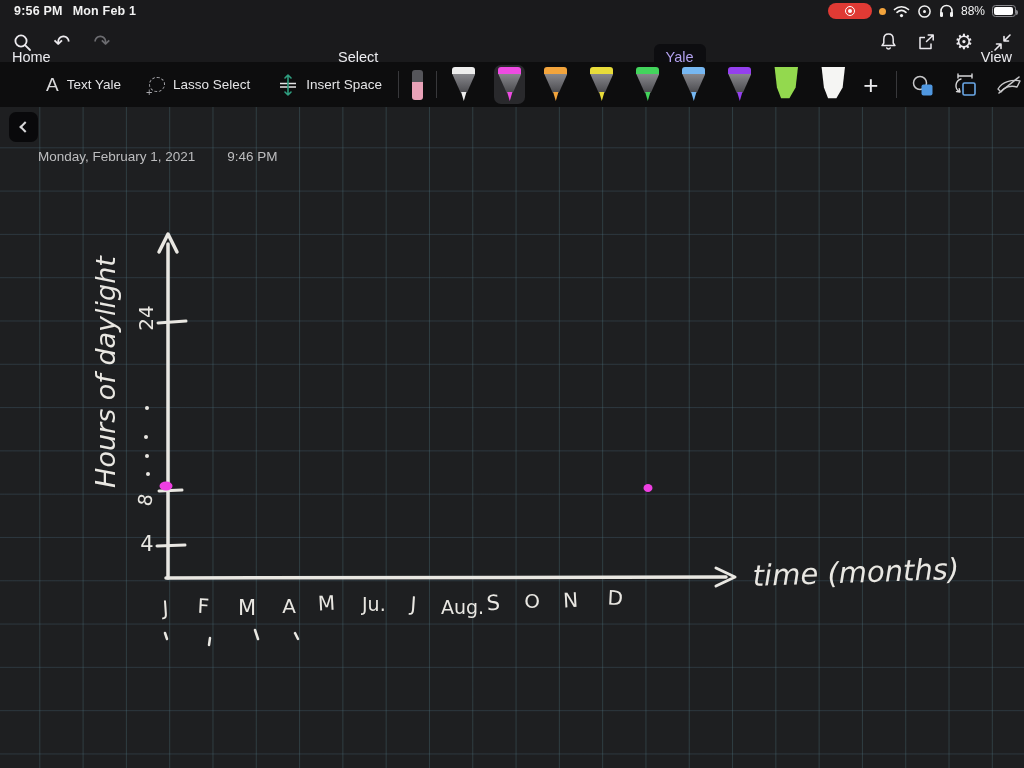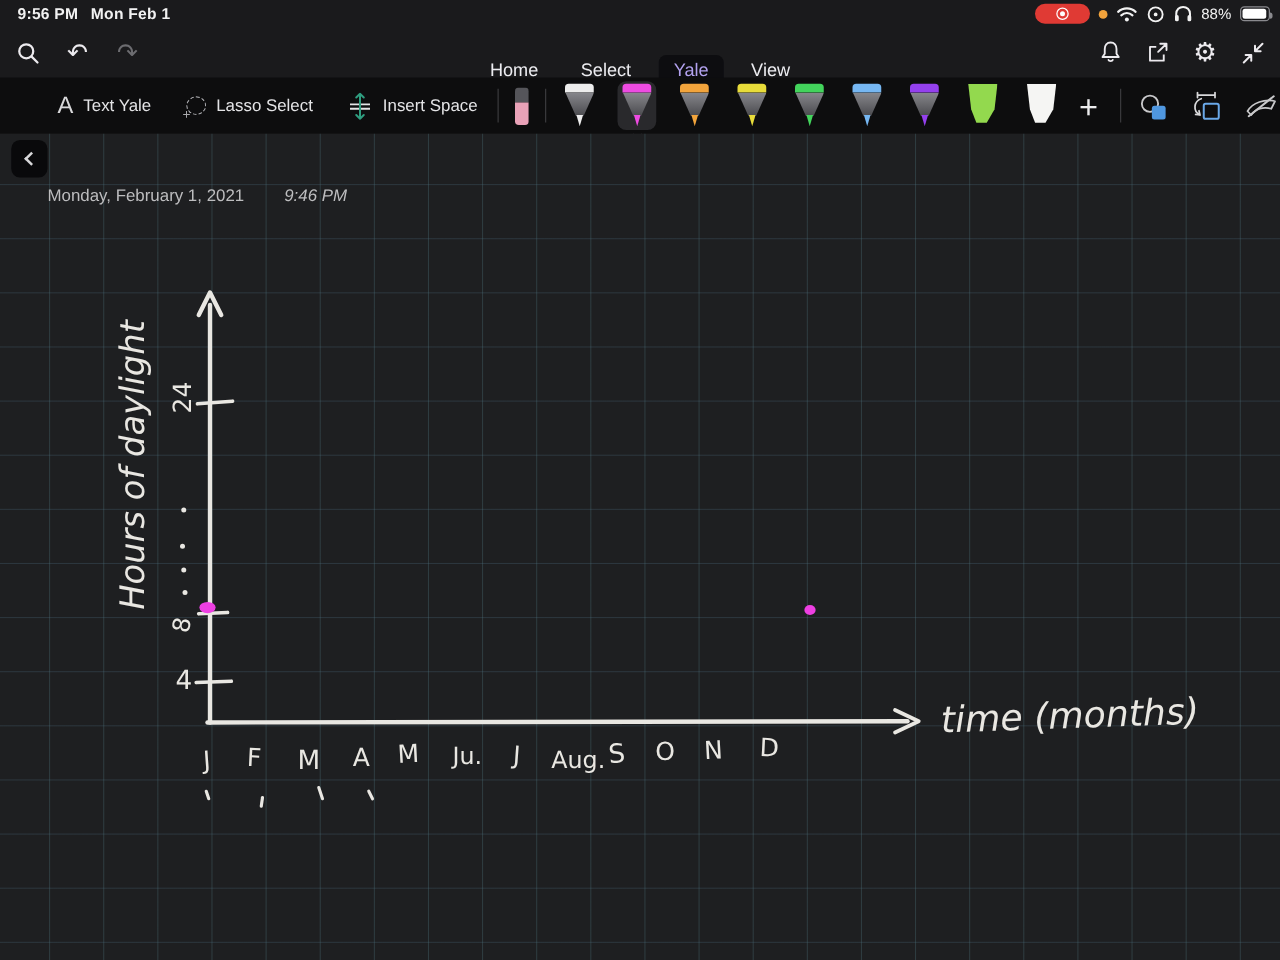--- a/index.html
+++ b/index.html
@@ -20,21 +20,21 @@
   .battery { width:24px; height:12px; border:1px solid #8a8a8e; border-radius:3.5px; position:relative; }
   .battery .fill { position:absolute; left:1px; top:1px; bottom:1px; width:19px; background:#fff; border-radius:2px; }
   .battery .nub { position:absolute; right:-3px; top:3.5px; width:2px; height:5px; background:#8a8a8e; border-radius:0 2px 2px 0;}
 
   #navrow { position:absolute; top:22px; left:0; width:1024px; height:40px; }
   .nav-left { position:absolute; left:10px; top:8px; display:flex; align-items:center; gap:16px; }
   .icon-btn { width:24px; height:24px; display:flex; align-items:center; justify-content:center; cursor:default; }
   .glyph { font-family:"DejaVu Sans", sans-serif; font-size:20px; color:#eceaee; line-height:1; }
   .glyph.dim { color:#6c6c70; }
   #notebook-title { position:absolute; top:3px; left:0; width:1024px; text-align:center; font-size:11.5px; color:#9a9aa0;}
-  #tabs { position:absolute; top:22px; left:0; width:1024px; display:flex; justify-content:center; gap:10px; }
+  #tabs { position:absolute; top:22px; left:0; width:1024px; display:flex; justify-content:space-between; gap:10px; }
   .tab { font-size:14.5px; color:#ececf0; padding:5px 12px; border-radius:6px; }
   .tab.active { background:#0d0d10; color:#b2a1ee; }
   .nav-right { position:absolute; right:10px; top:8px; display:flex; align-items:center; gap:14px; }
 
   
   #ribbon { position:absolute; top:62px; left:0; width:1024px; height:45px; background:#0d0d0e;
             display:flex; align-items:center; }
   .tool { display:flex; align-items:center; gap:8px; color:#e4e4e6; font-size:13.5px; }
   .tool-label { white-space:nowrap; }
   .divider { width:1px; height:27px; background:#38383b; }
@@ -65,21 +65,21 @@
   #canvas { position:absolute; top:107px; left:0; width:1024px; height:661px; background:#1e1f21;
     background-image:
       linear-gradient(to right, rgba(86,132,142,.30) 1px, transparent 1px),
       linear-gradient(to bottom, rgba(80,118,140,.28) 1px, transparent 1px);
     background-size:43.3px 43.3px; background-position:-4px -3px; }
   #back-btn { position:absolute; left:9px; top:5px; width:29px; height:30px; background:#09090b;
               border-radius:7px; display:flex; align-items:center; justify-content:center; }
   #back-btn .chev { width:8px; height:8px; border-left:2px solid #d8d8da; border-bottom:2px solid #d8d8da;
                     transform:rotate(45deg); margin-left:3px; }
   #page-stamp { position:absolute; left:38px; top:42px; font-size:13.5px; color:#bdbdbf; }
-  #page-stamp .t { margin-left:32px;font-style:italic; }
+  #page-stamp .t { margin-left:32px; }
 
   #ink { position:absolute; top:0; left:0; width:1024px; height:768px; pointer-events:none; }
   .ink-stroke { stroke:#e9e7e2; stroke-linecap:round; stroke-linejoin:round; fill:none; }
   .hand { font-family:"DejaVu Sans", sans-serif; fill:#e9e7e2; }
   .hand-i { font-family:"DejaVu Sans", sans-serif; font-style:italic; fill:#e9e7e2; }
 </style>
 </head>
 <body>
 
 <div id="chrome">

